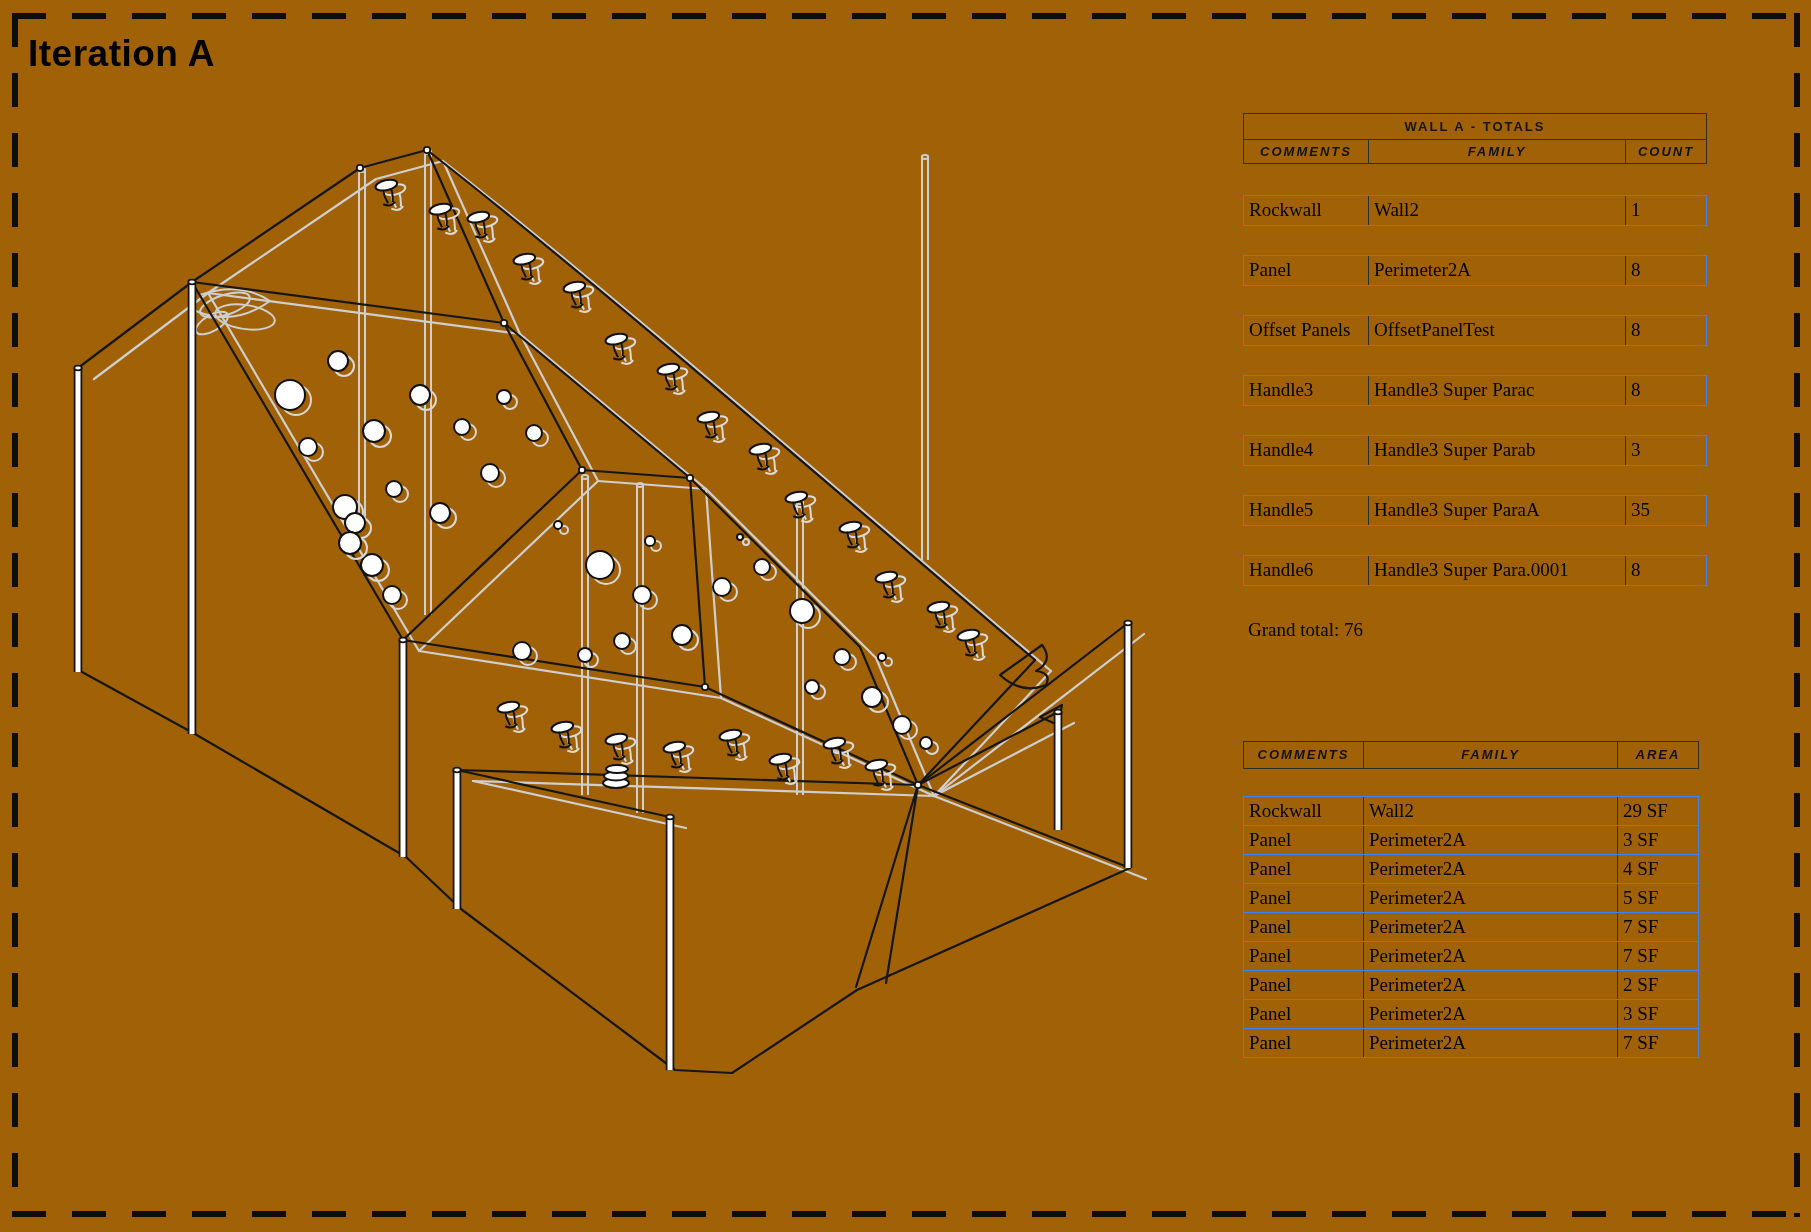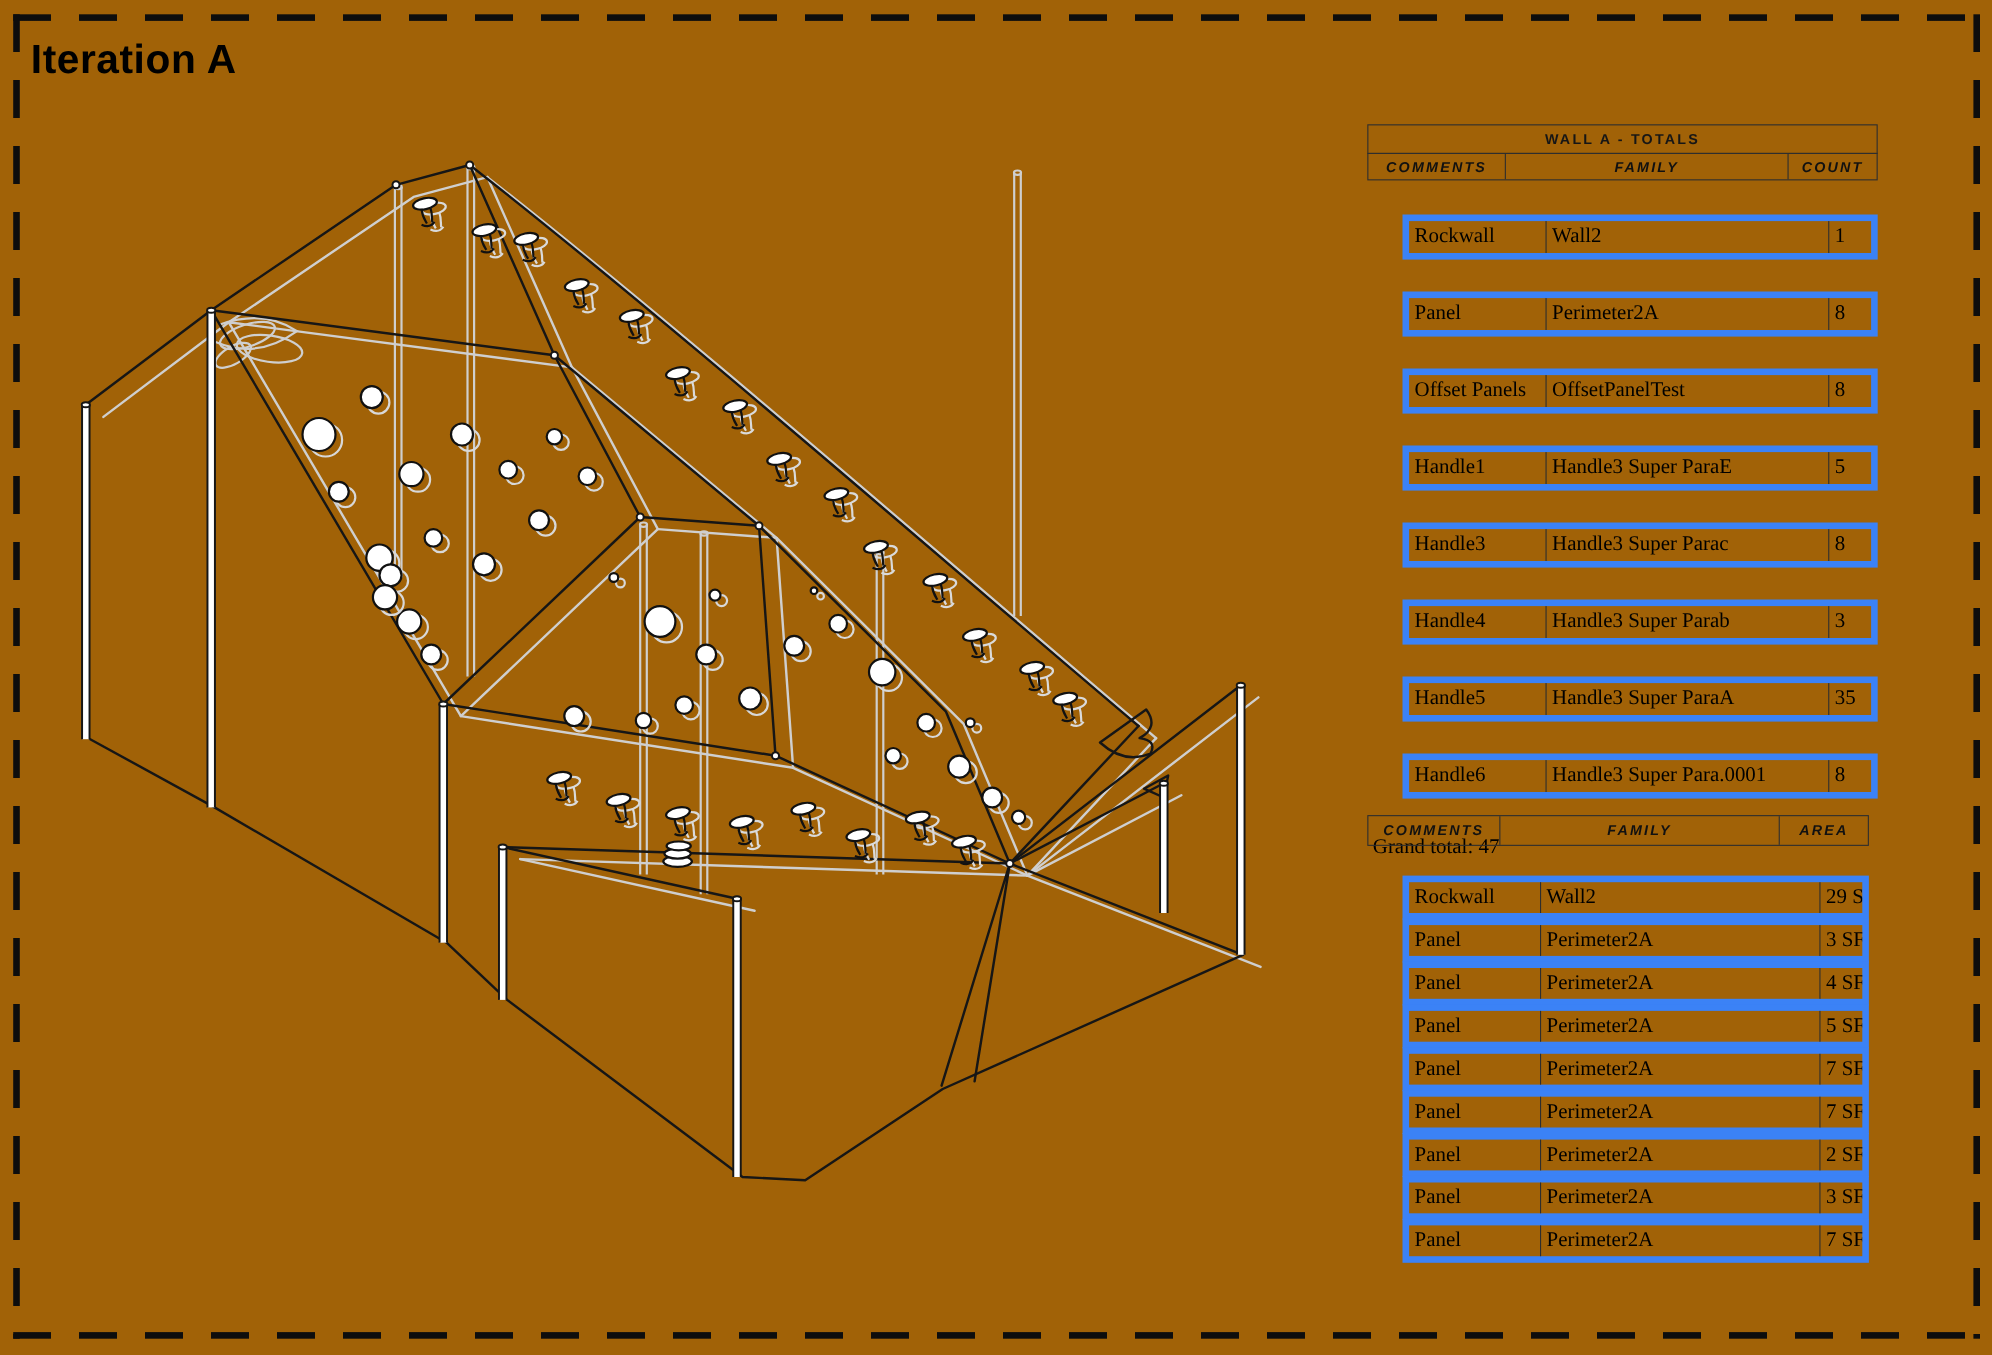--- a/index.html
+++ b/index.html
@@ -29,21 +29,21 @@
   #sched-a .t-title{height:25px;line-height:25px;}
   #sched-p .t-title{height:22px;line-height:22px;}
   .t-head{display:grid;border:1px solid #2e2e2e;margin-top:-1px;}
   #sched-a .t-head{height:23px;line-height:23px;}
   #sched-p .t-head{height:26px;line-height:26px;}
   .cols-a{grid-template-columns:125px 257px 1fr;}
   .cols-p{grid-template-columns:120px 254px 1fr;}
   .t-hcell{text-align:center;text-transform:uppercase;font-size:13px;font-weight:700;
            letter-spacing:2px;border-right:1px solid #2e2e2e;overflow:hidden;font-style:italic;}
   .t-hcell:last-child{border-right:none;}
-  .t-row{display:grid;border:6px solid #3b82f6;box-sizing:content-box;margin-left:32px;}
+  .t-row{display:grid;border:1px solid #3b82f6;box-sizing:content-box;}
   #sched-a .t-rows .t-row{height:29px;line-height:28px;margin-top:29px;}
   #sched-a .t-rows .t-row:first-child{margin-top:31px;}
   #sched-p .t-rows{margin-top:28px;}
   #sched-p .t-rows .t-row{height:28px;line-height:27px;margin-top:-1px;}
   .t-cell{font-family:"Liberation Serif",serif;font-size:19px;color:#000;
           padding-left:5px;border-right:1px solid #2e2e2e;white-space:nowrap;overflow:hidden;}
   .t-cell:last-child{border-right:none;}
   #grand-total{margin-top:33px;padding-left:5px;font-family:"Liberation Serif",serif;
                font-size:19px;color:#000;}
 
@@ -577,46 +577,41 @@
           <div class="t-cell">Panel</div>
           <div class="t-cell">Perimeter2A</div>
           <div class="t-cell">8</div>
         </div>
         <div class="t-row cols-a">
           <div class="t-cell">Offset Panels</div>
           <div class="t-cell">OffsetPanelTest</div>
           <div class="t-cell">8</div>
         </div>
         <div class="t-row cols-a">
-          <div class="t-cell">Handle1</div>
-          <div class="t-cell">Handle3 Super ParaE</div>
-          <div class="t-cell">5</div>
-        </div>
-        <div class="t-row cols-a">
           <div class="t-cell">Handle3</div>
           <div class="t-cell">Handle3 Super Parac</div>
           <div class="t-cell">8</div>
         </div>
         <div class="t-row cols-a">
           <div class="t-cell">Handle4</div>
           <div class="t-cell">Handle3 Super Parab</div>
           <div class="t-cell">3</div>
         </div>
         <div class="t-row cols-a">
           <div class="t-cell">Handle5</div>
           <div class="t-cell">Handle3 Super ParaA</div>
           <div class="t-cell">35</div>
         </div>
         <div class="t-row cols-a">
           <div class="t-cell">Handle6</div>
           <div class="t-cell">Handle3 Super Para.0001</div>
           <div class="t-cell">8</div>
         </div>
       </div>
-    <div id="grand-total">Grand total: 47</div>
+    <div id="grand-total">Grand total: 76</div>
   </div>
 
   <div class="sched" id="sched-p">
     <div class="t-head cols-p">
         <div class="t-hcell">Comments</div>
         <div class="t-hcell">Family</div>
         <div class="t-hcell">Area</div>
       </div>
     <div class="t-rows">
         <div class="t-row cols-p">

